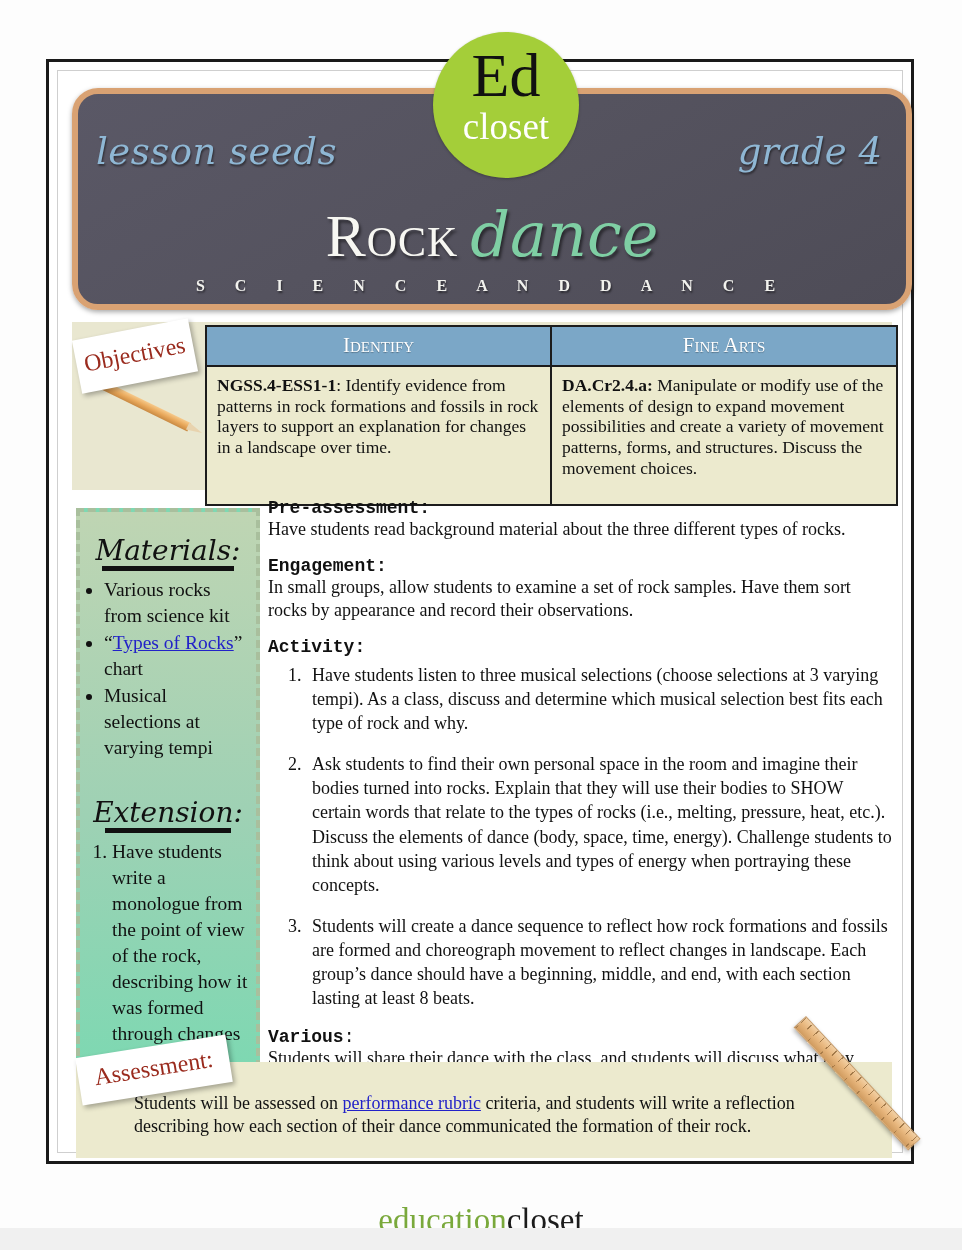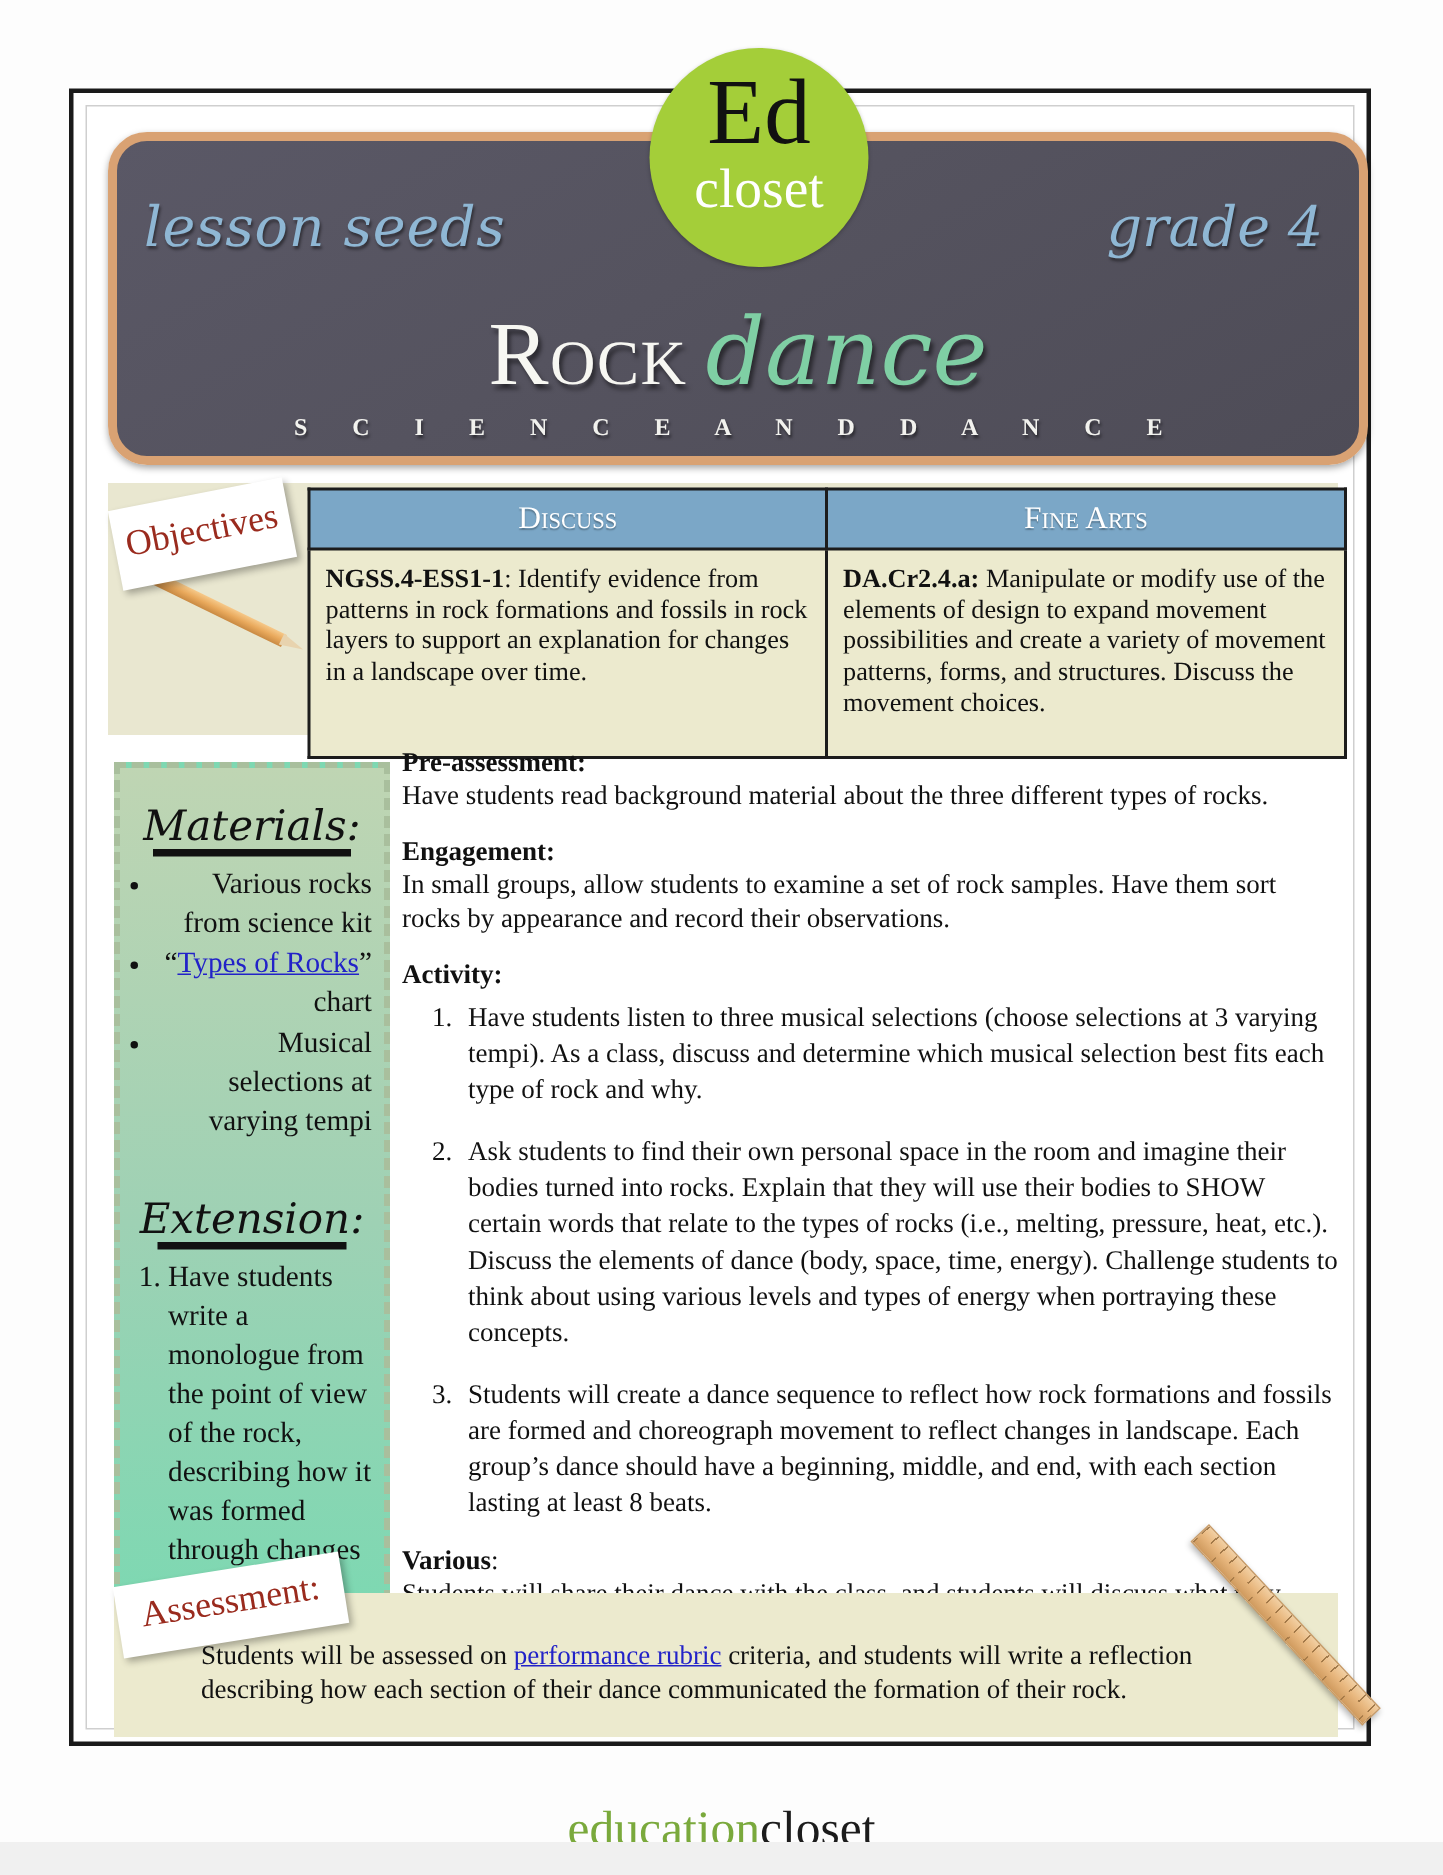--- a/index.html
+++ b/index.html
@@ -173,39 +173,38 @@
     height:5px;background:#111;margin:1px auto 6px auto;width:132px;
   }
   .side-rule.ext{width:126px;}
   ul.side-list{
     margin:0;padding:0 0 0 16px;list-style:disc;
   }
   ul.side-list li{
     font-family:"Liberation Serif", serif;
     font-size:19.5px;line-height:1.33;color:#111;
     margin-bottom:1px;
-    text-align:right;
   }
   ol.side-list-ol{
     margin:0;padding:0 0 0 24px;list-style:decimal;
   }
   ol.side-list-ol li{
     font-family:"Liberation Serif", serif;
     font-size:19.5px;line-height:1.33;color:#111;
   }
   .side-link{color:#2222c8;text-decoration:underline;}
   .sp{height:18px;}
 
   
   .main-col{
     position:absolute;left:268px;top:498px;width:624px;
   }
   .blk{margin-bottom:16px;}
   .blk h4{
-    margin:0;font-family:Liberation Serif, serif;
+    margin:0;font-family:Liberation Mono, monospace;
     font-size:18px;font-weight:bold;color:#111;
   }
   .blk p{
     margin:0;font-family:"Liberation Serif", serif;
     font-size:18px;line-height:1.24;color:#111;
   }
   ol.activity{
     margin:6px 0 0 0;padding:0 0 0 38px;list-style:decimal;
   }
   ol.activity li{
@@ -307,21 +306,21 @@
     <div class="pencil-tip"></div>
   </div>
 
   <div class="obj-note">
     <div class="obj-note-label">Objectives</div>
   </div>
 
   <table class="obj-table">
     <tbody>
         <tr>
-      <th style="width:343px">Discuss</th>
+      <th style="width:343px">Identify</th>
       <th style="width:344px">Fine Arts</th>
     </tr>
     <tr>
       <td><b>NGSS.4-ESS1-1</b><span>: Identify evidence from patterns in rock formations and fossils in rock layers to support an explanation for changes in a landscape over time.</span></td>
       <td><b>DA.Cr2.4.a:</b><span> Manipulate or modify use of the elements of design to expand movement possibilities and create a variety of movement patterns, forms, and structures. Discuss the movement choices.</span></td>
     </tr>
   </tbody>
     </table>
 
   <div class="sidebar">

